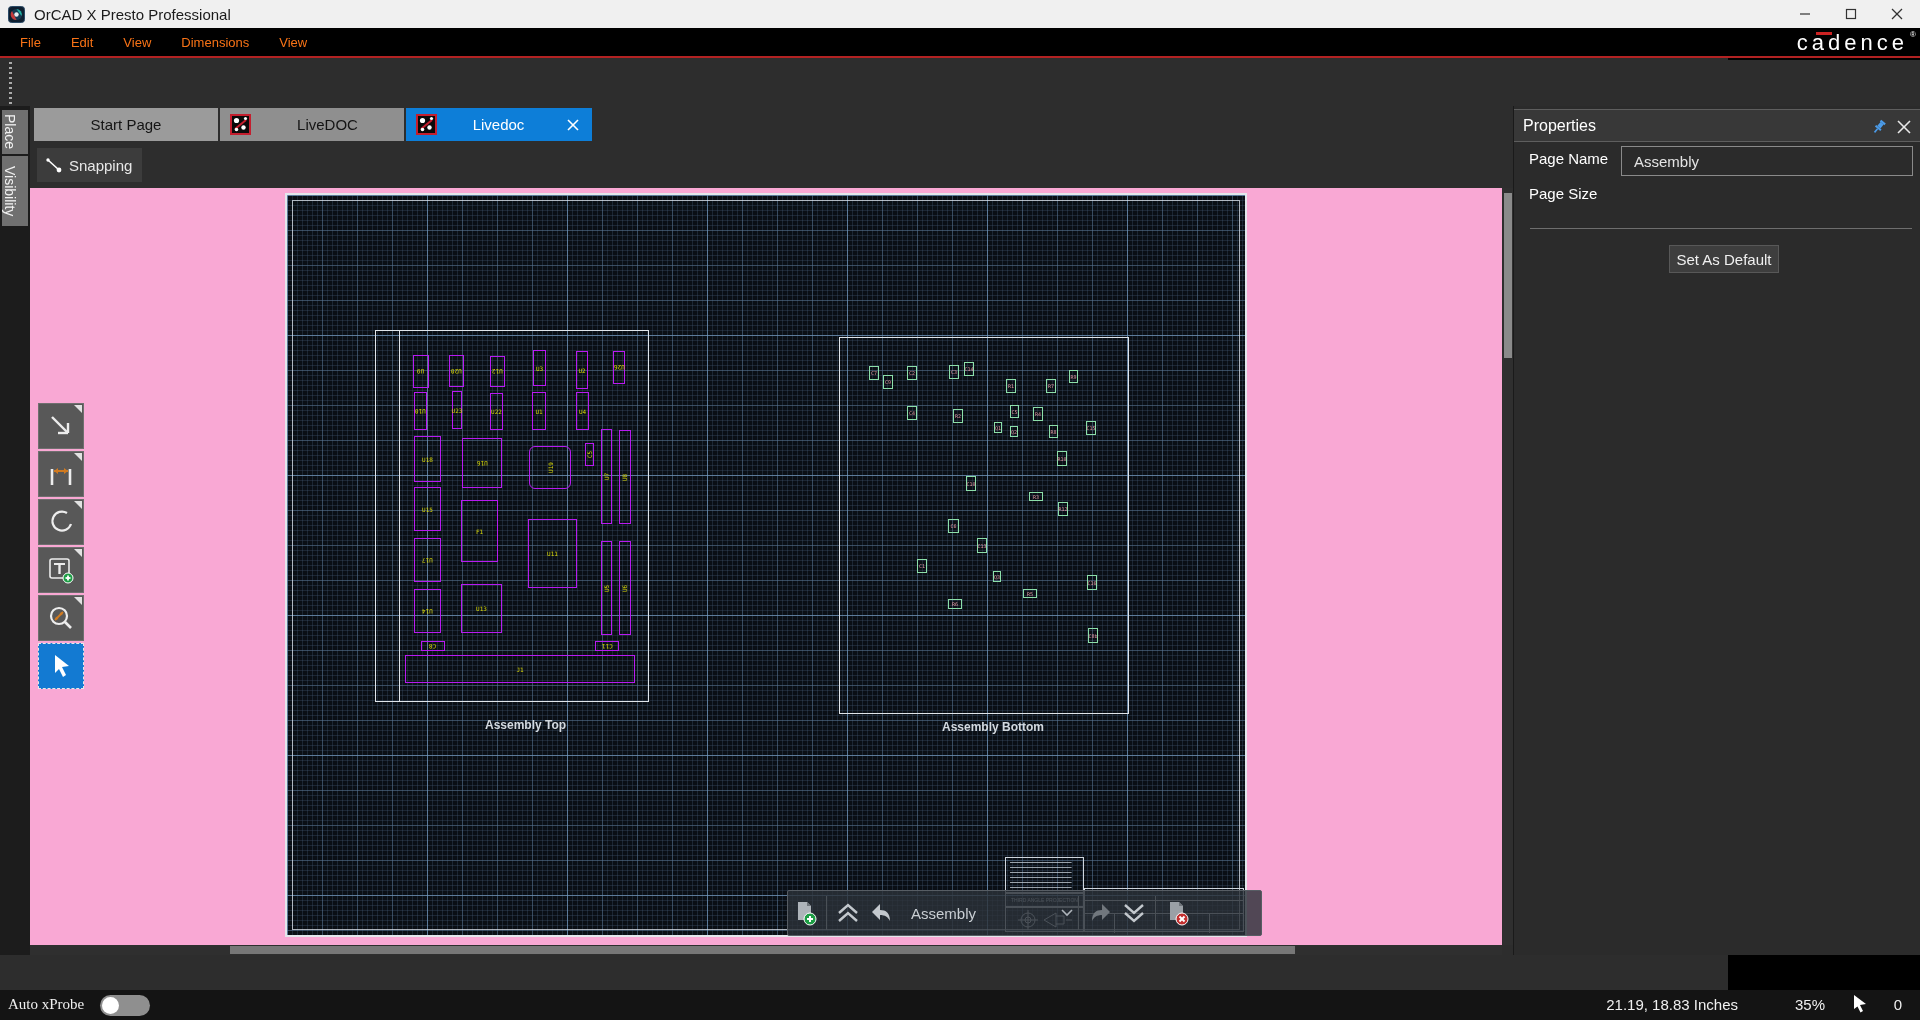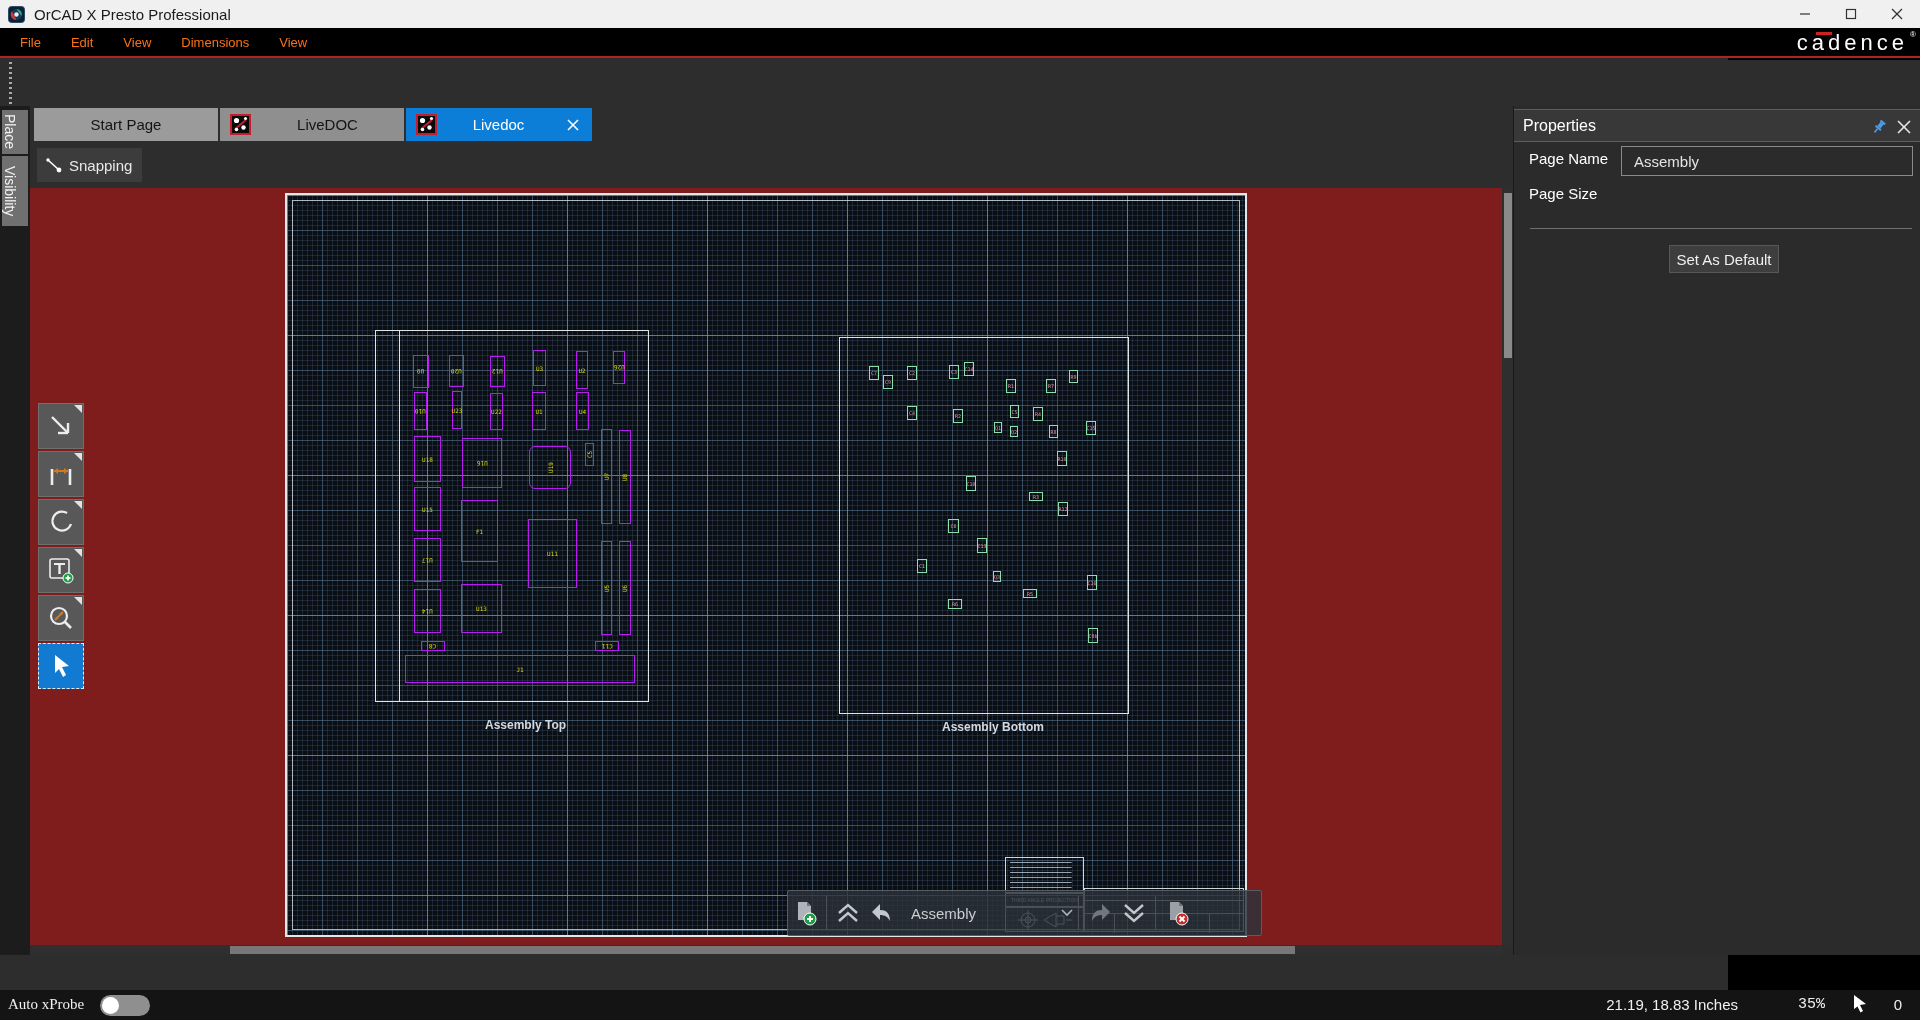--- a/index.html
+++ b/index.html
@@ -49,21 +49,21 @@
   .snap-btn svg { margin:0 4px 0 6px; }
 
   
   .left-strip { position:absolute; left:0; top:106px; width:30px; height:849px; background:#1c1c1c; }
   .side-tab { position:absolute; left:2px; width:26px; background:#707070; color:#f2f2f2;
               writing-mode:vertical-lr; text-align:center; font-size:14px; }
   .side-tab.place { top:4px; height:44px; }
   .side-tab.vis { top:50px; height:70px; }
 
   
-  .canvas { position:absolute; left:30px; top:188px; width:1472px; height:757px; background:#7f1d1d; overflow:hidden; }
+  .canvas { position:absolute; left:30px; top:188px; width:1472px; height:757px; background:#f9a8d4; overflow:hidden; }
 
   .sheet { position:absolute; left:255px; top:5px; width:962px; height:744px;
            border:2px solid #e3e7ec; background-color:#0a0f15;
            background-image:
              linear-gradient(rgba(120,160,200,.55) 1px, transparent 1px),
              linear-gradient(90deg, rgba(120,160,200,.55) 1px, transparent 1px),
              linear-gradient(rgba(90,120,150,.45) 1px, transparent 1px),
              linear-gradient(90deg, rgba(90,120,150,.45) 1px, transparent 1px),
              linear-gradient(rgba(70,95,120,.30) 1px, transparent 1px),
              linear-gradient(90deg, rgba(70,95,120,.30) 1px, transparent 1px);
@@ -151,21 +151,21 @@
   .bot-tab.cmd { left:40px; width:76px; background:#aaaaaa; }
   .bot-tab.log { left:116px; width:100px; border-left:none; }
 
   
   .statusbar { position:absolute; left:0; top:990px; width:1920px; height:30px; background:#141414;
                color:#f0f0f0; font-size:15px; }
   .sb-xprobe { position:absolute; left:8px; top:6px;font-family:Liberation Serif, serif; }
   .toggle { position:absolute; left:100px; top:5px; width:50px; height:21px; border-radius:11px; background:#8f8f8f; }
   .toggle .knob { position:absolute; left:2px; top:2px; width:17px; height:17px; border-radius:50%; background:#fff; }
   .sb-coords { position:absolute; right:182px; top:6px; }
-  .sb-zoom { position:absolute; right:95px; top:6px;font-family:Liberation Mono, monospace; }
+  .sb-zoom { position:absolute; right:95px; top:6px; }
   .sb-cursor { position:absolute; right:52px; top:4px; }
   .sb-count { position:absolute; right:18px; top:6px; }
 </style>
 </head>
 <body>
 
 <div id="app">
 
   <div class="titlebar">
     <svg class="app-icon" viewBox="0 0 17 17">

